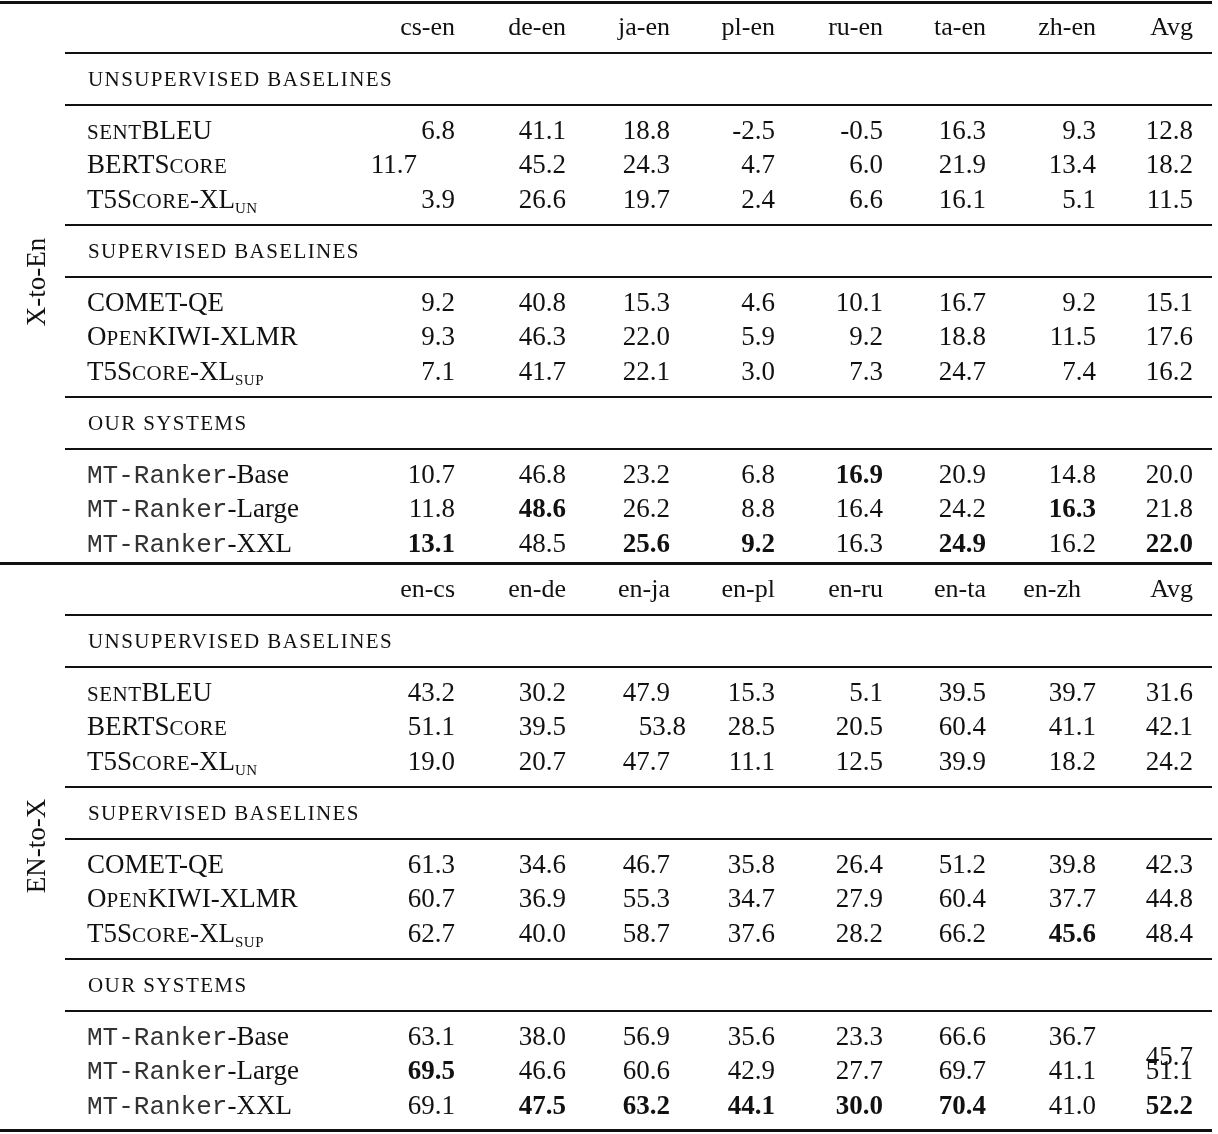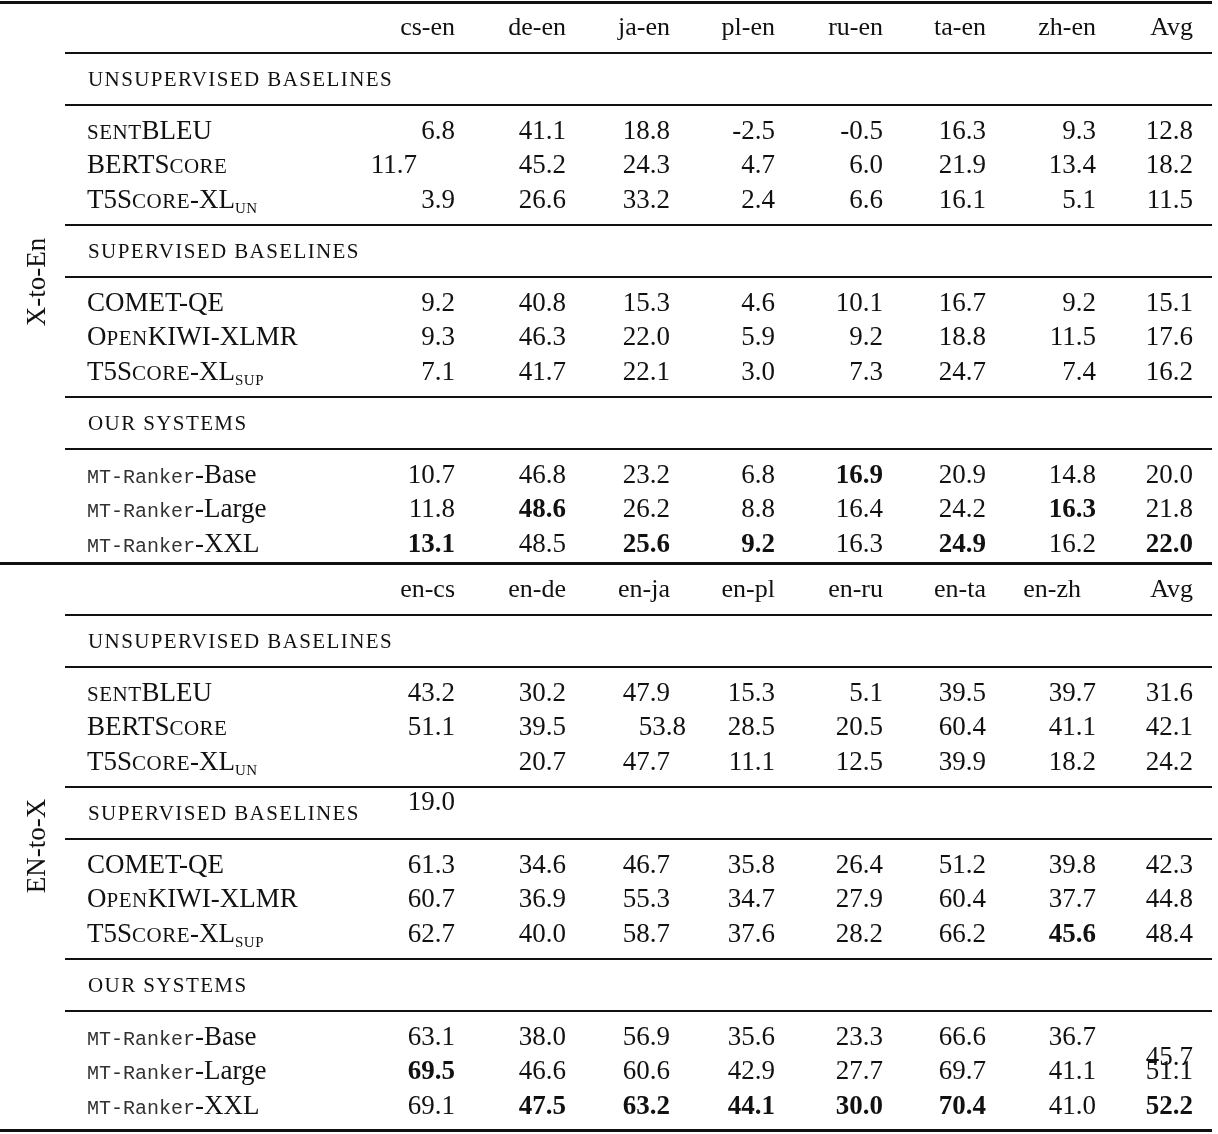--- a/index.html
+++ b/index.html
@@ -22,21 +22,21 @@
   }
   .hcell { font-size: 26px; }
   .name { position: absolute; left: 87px; top: 0; font-size: 27px; line-height: 34px; white-space: nowrap; }
   .section {
     position: absolute; left: 88px; font-size: 21px; letter-spacing: 1.4px;
     text-transform: uppercase; white-space: nowrap;
   }
   .sc { font-variant: small-caps; }
   .sc-small { font-size: 21px; letter-spacing: 0.5px; }
   .sub { font-size: 15px; vertical-align: -5px; letter-spacing: 0.5px; }
-  .mono { font-family: "Liberation Mono", "DejaVu Sans Mono", monospace; font-size: 20px; color: #333; }
+  .mono { font-family: "Liberation Mono", "DejaVu Sans Mono", monospace; font-size: 26px; color: #333; }
   .bold { font-weight: bold; }
 </style>
 </head>
 <body>
 
 <div id="table-root">
     <div class="block" style="top: 0px; height: 572px;">
       <div class="rule-thick" style="top: 1px;"></div>
       <div class="row" style="top: 10px;">
         <span class="cell hcell" style="right: 763px;">cs-en</span>
@@ -71,21 +71,21 @@
         <span class="cell" style="right: 443px;">4.7</span>
         <span class="cell" style="right: 335px;">6.0</span>
         <span class="cell" style="right: 232px;">21.9</span>
         <span class="cell" style="right: 122px;">13.4</span>
         <span class="cell" style="right: 25px;">18.2</span>
       </div>
       <div class="row" style="top: 181.6px;">
         <span class="name"><span>T5S</span><span class="sc-small" style="text-transform: uppercase;">core</span><span>-XL</span><span class="sub" style="text-transform: uppercase;">un</span></span>
         <span class="cell" style="right: 763px;">3.9</span>
         <span class="cell" style="right: 652px;">26.6</span>
-        <span class="cell" style="right: 548px;">33.2</span>
+        <span class="cell" style="right: 548px;">19.7</span>
         <span class="cell" style="right: 443px;">2.4</span>
         <span class="cell" style="right: 335px;">6.6</span>
         <span class="cell" style="right: 232px;">16.1</span>
         <span class="cell" style="right: 122px;">5.1</span>
         <span class="cell" style="right: 25px;">11.5</span>
       </div>
       <div class="rule-thin" style="top: 224px;"></div>
       <div class="section" style="top: 239px;">Supervised Baselines</div>
       <div class="rule-thin" style="top: 276px;"></div>
       <div class="row" style="top: 285px;">
@@ -192,21 +192,21 @@
         <span class="cell" style="right: 652px;">39.5</span>
         <span class="cell" style="right: 532px;">53.8</span>
         <span class="cell" style="right: 443px;">28.5</span>
         <span class="cell" style="right: 335px;">20.5</span>
         <span class="cell" style="right: 232px;">60.4</span>
         <span class="cell" style="right: 122px;">41.1</span>
         <span class="cell" style="right: 25px;">42.1</span>
       </div>
       <div class="row" style="top: 181.6px;">
         <span class="name"><span>T5S</span><span class="sc-small" style="text-transform: uppercase;">core</span><span>-XL</span><span class="sub" style="text-transform: uppercase;">un</span></span>
-        <span class="cell" style="right: 763px; margin-top: 40px;">19.0</span>
+        <span class="cell" style="right: 763px;">19.0</span>
         <span class="cell" style="right: 652px;">20.7</span>
         <span class="cell" style="right: 548px;">47.7</span>
         <span class="cell" style="right: 443px;">11.1</span>
         <span class="cell" style="right: 335px;">12.5</span>
         <span class="cell" style="right: 232px;">39.9</span>
         <span class="cell" style="right: 122px;">18.2</span>
         <span class="cell" style="right: 25px;">24.2</span>
       </div>
       <div class="rule-thin" style="top: 224px;"></div>
       <div class="section" style="top: 239px;">Supervised Baselines</div>

